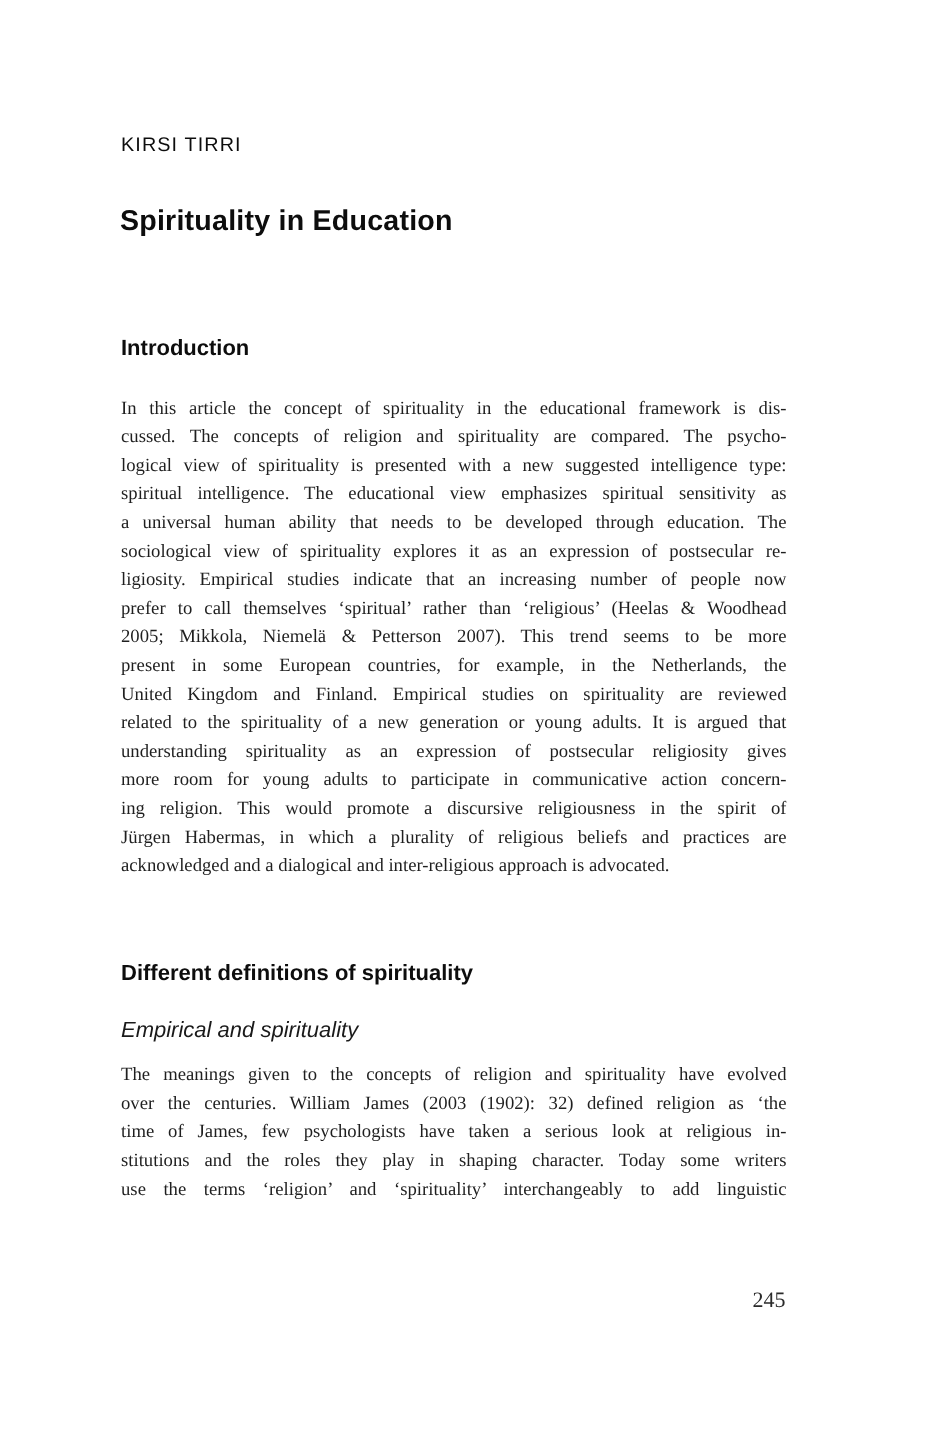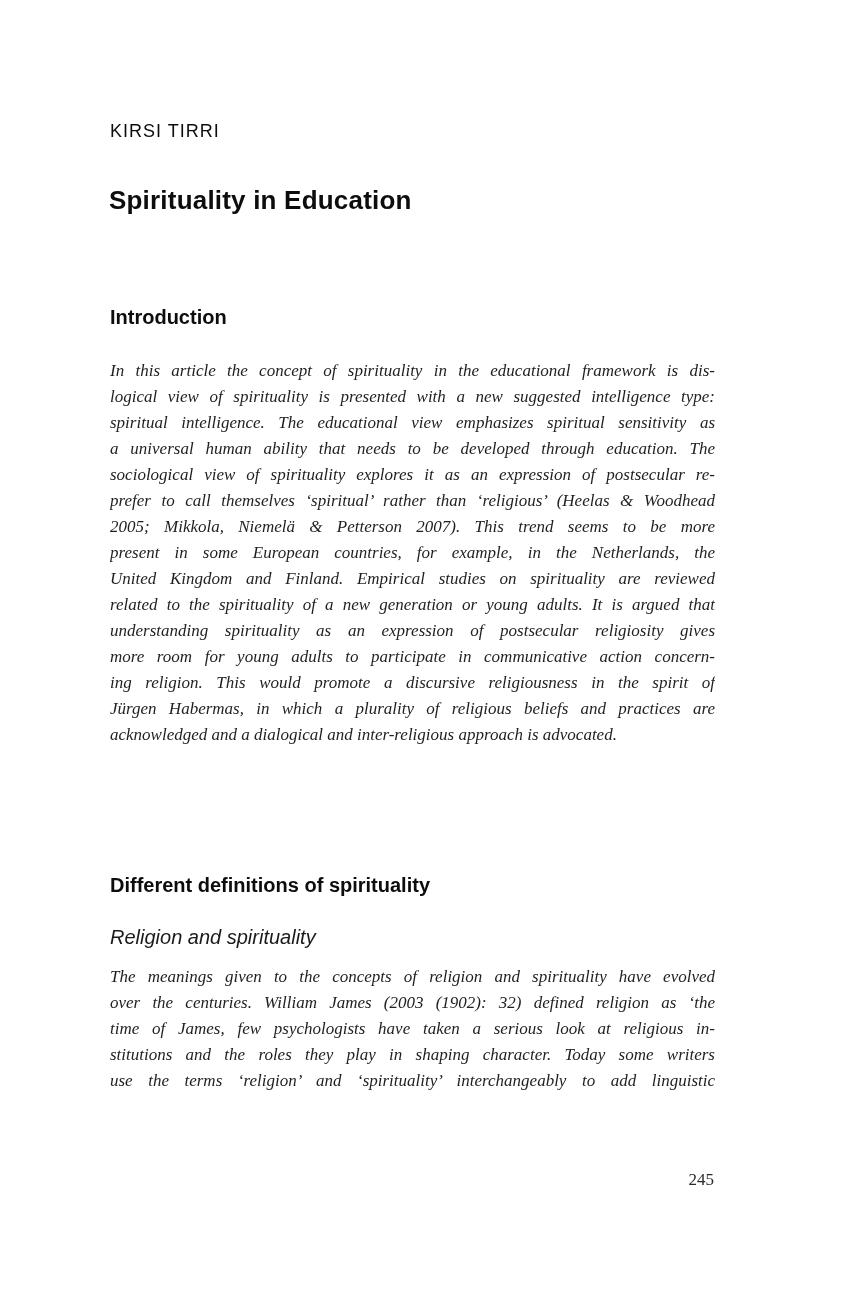--- a/index.html
+++ b/index.html
@@ -76,67 +76,68 @@
   .para-introduction { top: 358px; }
   .para-religion { top: 964px; }
   .line {
     line-height: 26px;
     height: 26px;
     text-align: justify;
     text-align-last: justify;
     text-justify: inter-word;
     white-space: normal;
     overflow: hidden;
-    font-style: italic;
   }
   .line.plain {
     text-align-last: left;
   }
   .page-number {
     position: absolute;
     right: 136px;
     top: 1170px;
     font-family: "Liberation Serif", serif;
-    font-size: 17px;
+    font-size: 20px;
     color: #2a2a2a;
     line-height: 1.2;
   }
 </style>
 </head>
 <body>
 
 <div class="page">
 
   <div class="author">KIRSI TIRRI</div>
 
   <h1 class="chapter-title">Spirituality in Education</h1>
 
   <h2 class="section-heading heading-introduction">Introduction</h2>
 
   <div class="para para-introduction">
       <div class="line">In this article the concept of spirituality in the educational framework is dis-</div>
+      <div class="line">cussed. The concepts of religion and spirituality are compared. The psycho-</div>
       <div class="line">logical view of spirituality is presented with a new suggested intelligence type:</div>
       <div class="line">spiritual intelligence. The educational view emphasizes spiritual sensitivity as</div>
       <div class="line">a universal human ability that needs to be developed through education. The</div>
       <div class="line">sociological view of spirituality explores it as an expression of postsecular re-</div>
+      <div class="line">ligiosity. Empirical studies indicate that an increasing number of people now</div>
       <div class="line">prefer to call themselves ‘spiritual’ rather than ‘religious’ (Heelas &amp; Woodhead</div>
       <div class="line">2005; Mikkola, Niemelä &amp; Petterson 2007). This trend seems to be more</div>
       <div class="line">present in some European countries, for example, in the Netherlands, the</div>
       <div class="line">United Kingdom and Finland. Empirical studies on spirituality are reviewed</div>
       <div class="line">related to the spirituality of a new generation or young adults. It is argued that</div>
       <div class="line">understanding spirituality as an expression of postsecular religiosity gives</div>
       <div class="line">more room for young adults to participate in communicative action concern-</div>
       <div class="line">ing religion. This would promote a discursive religiousness in the spirit of</div>
       <div class="line">Jürgen Habermas, in which a plurality of religious beliefs and practices are</div>
       <div class="line plain">acknowledged and a dialogical and inter-religious approach is advocated.</div>
     </div>
 
   <h2 class="section-heading heading-definitions">Different definitions of spirituality</h2>
 
-  <h3 class="subsection-heading">Religion and spirituality</h3>
+  <h3 class="subsection-heading">Empirical and spirituality</h3>
 
   <div class="para para-religion">
       <div class="line">The meanings given to the concepts of religion and spirituality have evolved</div>
       <div class="line">over the centuries. William James (2003 (1902): 32) defined religion as ‘the</div>
       <div class="line">time of James, few psychologists have taken a serious look at religious in-</div>
       <div class="line">stitutions and the roles they play in shaping character. Today some writers</div>
       <div class="line">use the terms ‘religion’ and ‘spirituality’ interchangeably to add linguistic</div>
     </div>
 
   <div class="page-number">245</div>

